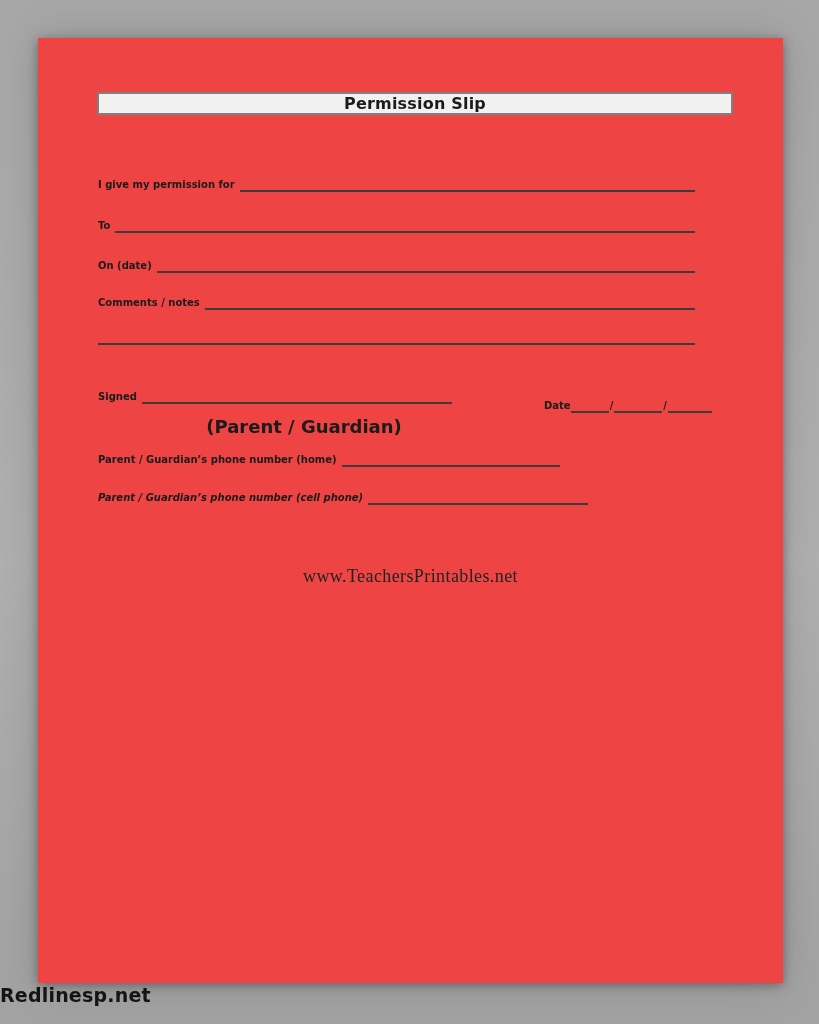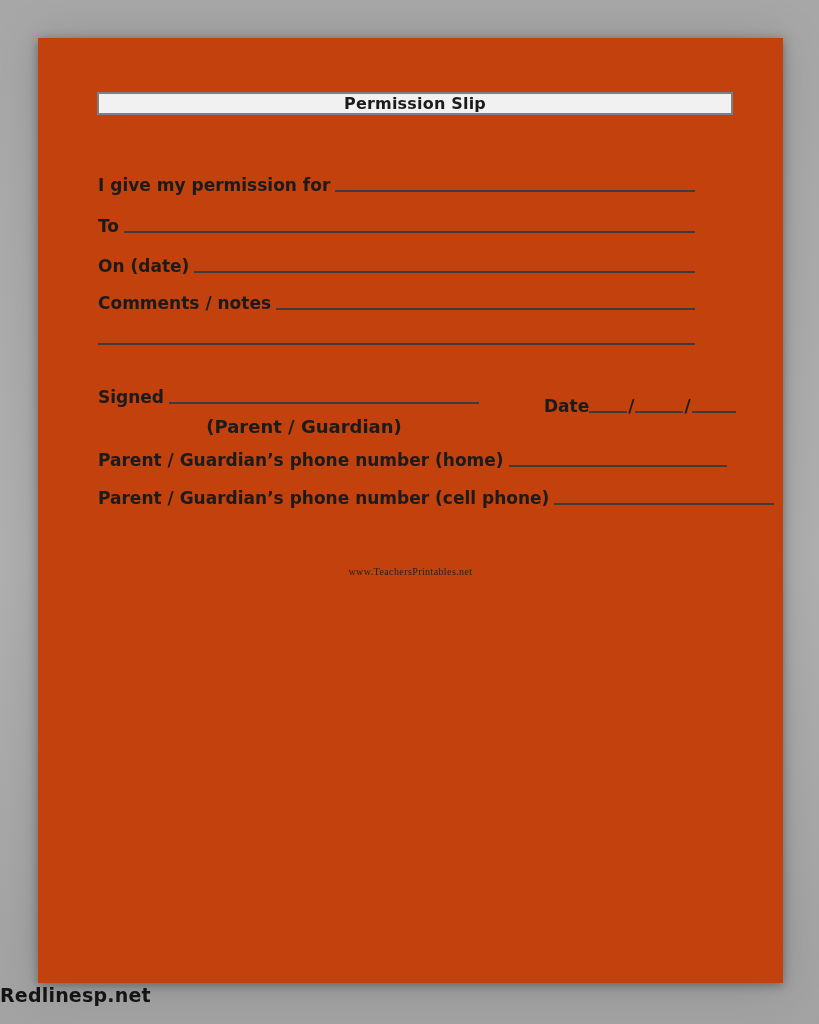--- a/index.html
+++ b/index.html
@@ -7,40 +7,40 @@
   body {
     position: relative;
     background: linear-gradient(180deg, #a7a7a7 0%, #b0b0b0 55%, #a2a2a2 100%);
     font-family: "DejaVu Sans", "Liberation Sans", sans-serif;
     overflow: hidden;
   }
   .page {
     position: absolute;
     left: 38px; top: 38px;
     width: 745px; height: 945px;
-    background: #c2410c;
+    background: #ef4444;
     box-shadow: 0 2px 10px rgba(0,0,0,0.35), 0 0 45px rgba(0,0,0,0.14);
   }
   .title-box {
     position: absolute;
     left: 59px; top: 54px;
     width: 636px; height: 23px;
     background: #f1f1f1;
     border: 2px solid #7f7f7f;
     display: flex; align-items: center; justify-content: center;
   }
   .title-box .title {
     font-size: 16px; font-weight: bold; color: #1b1b1b;
     letter-spacing: 0.2px;
   }
   .row {
     position: absolute;
     left: 60px; width: 597px; height: 16px;
     display: flex; align-items: flex-end;
-    font-size: 17px; font-weight: bold; color: #1b1b1b;
+    font-size: 10px; font-weight: bold; color: #1b1b1b;
     white-space: nowrap;
   }
   .row .lbl { line-height: 14px; }
   .fill-line {
     flex: 1 1 auto;
     height: 3px;
     margin-left: 5px;
     border-bottom: 2px solid #3c3c3c;
   }
   .fixed-line {
@@ -68,29 +68,29 @@
     font-size: 18px; font-weight: bold; color: #1b1b1b;
     white-space: nowrap;
   }
   .row-date { left: 482px; top: 359px; width: 180px; margin-left: 24px; }
   .date-seg { flex: 0 0 auto; height: 3px; border-bottom: 2px solid #3c3c3c; }
   .seg-1 { width: 38px; }
   .seg-2 { width: 48px; }
   .seg-3 { width: 44px; }
   .date-slash { line-height: 14px; padding: 0 1px; }
   .row-phone-home { top: 413px; }
-  .row-phone-cell { top: 451px; }
+  .row-phone-cell { top: 451px; font-style: italic; }
   .line-phone-home { width: 218px; }
   .line-phone-cell { width: 220px; }
   .source-url {
     position: absolute;
     left: 0; top: 528px; width: 745px;
     text-align: center;
     font-family: "Liberation Serif", "DejaVu Serif", serif;
-    font-size: 10px; color: #222;
+    font-size: 18px; color: #222;
     letter-spacing: 0.4px;
   }
   .watermark {
     position: absolute;
     left: 0; top: 984px; width: 819px;
     text-align: left;
     font-size: 19px; font-weight: bold; color: #141414;
     letter-spacing: 0.2px;
   }
 </style>

